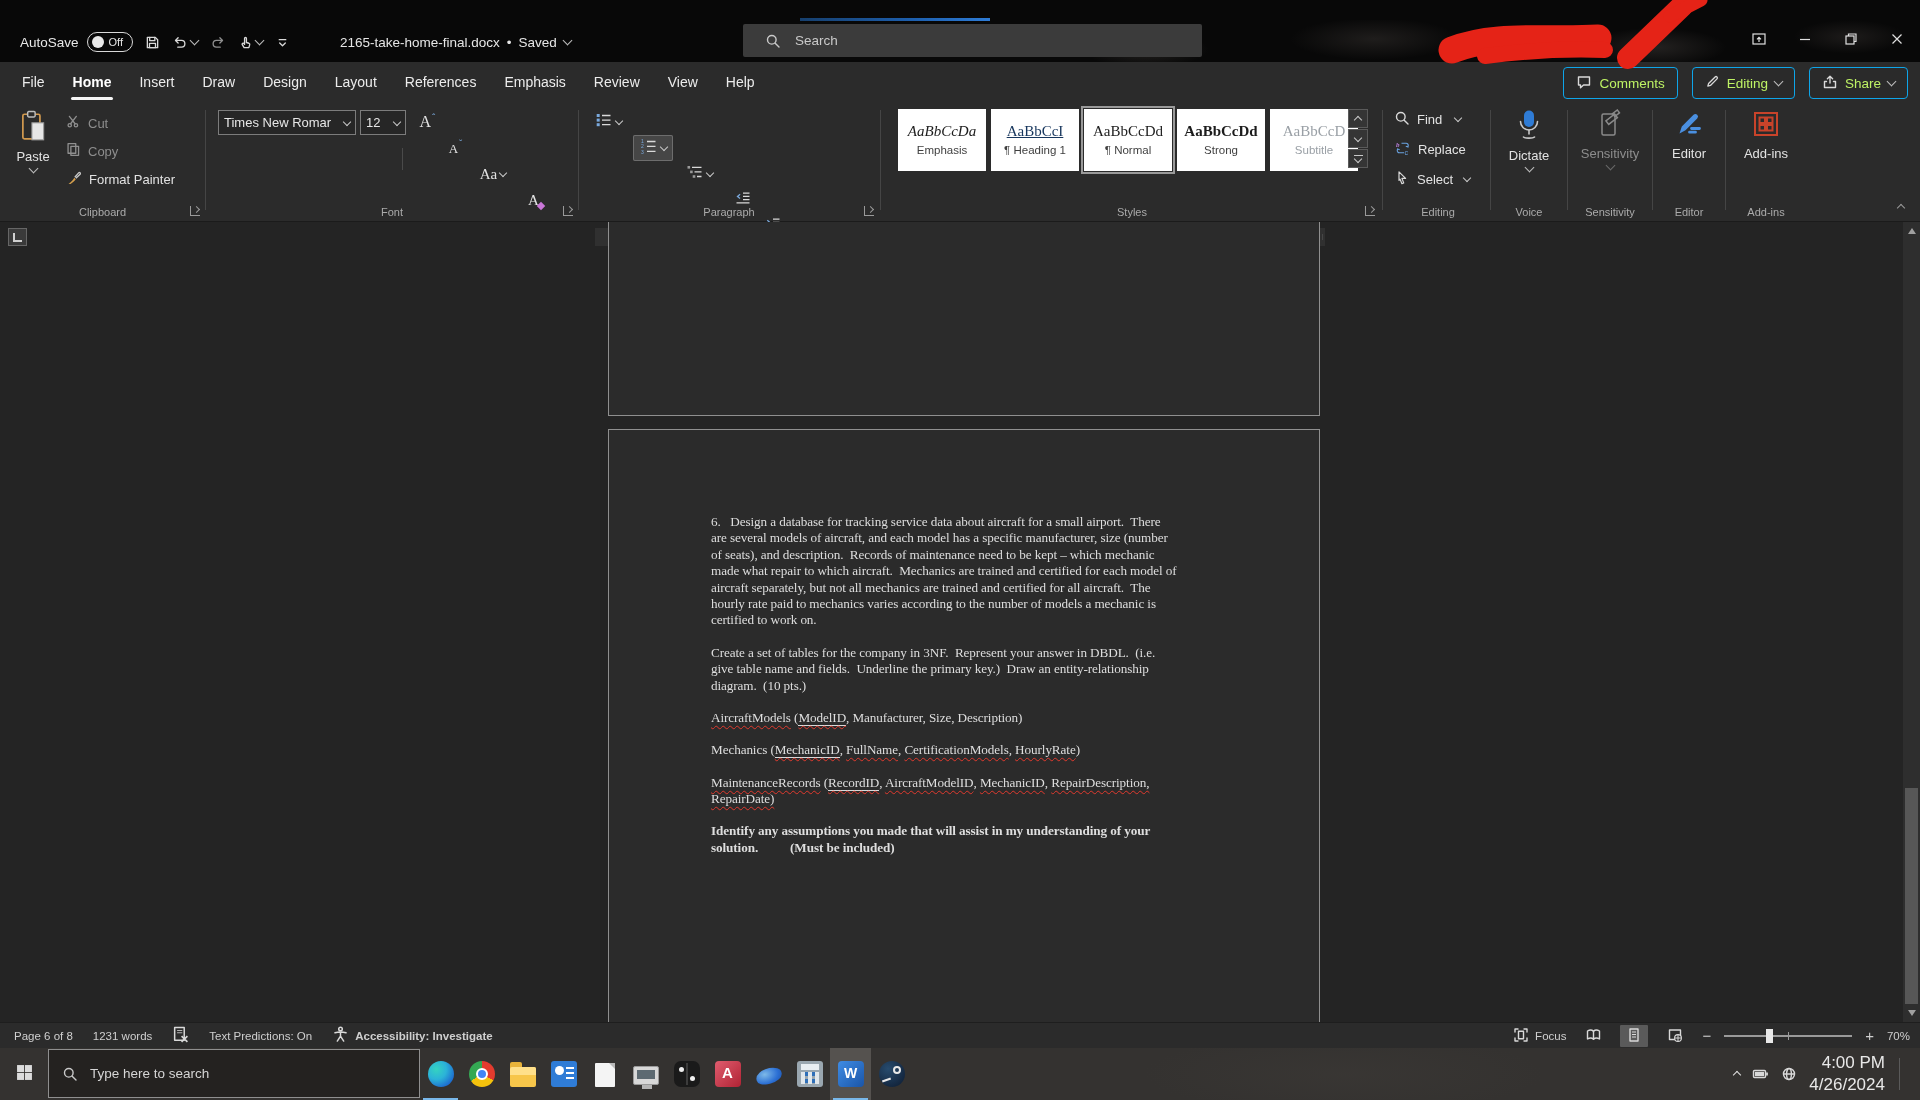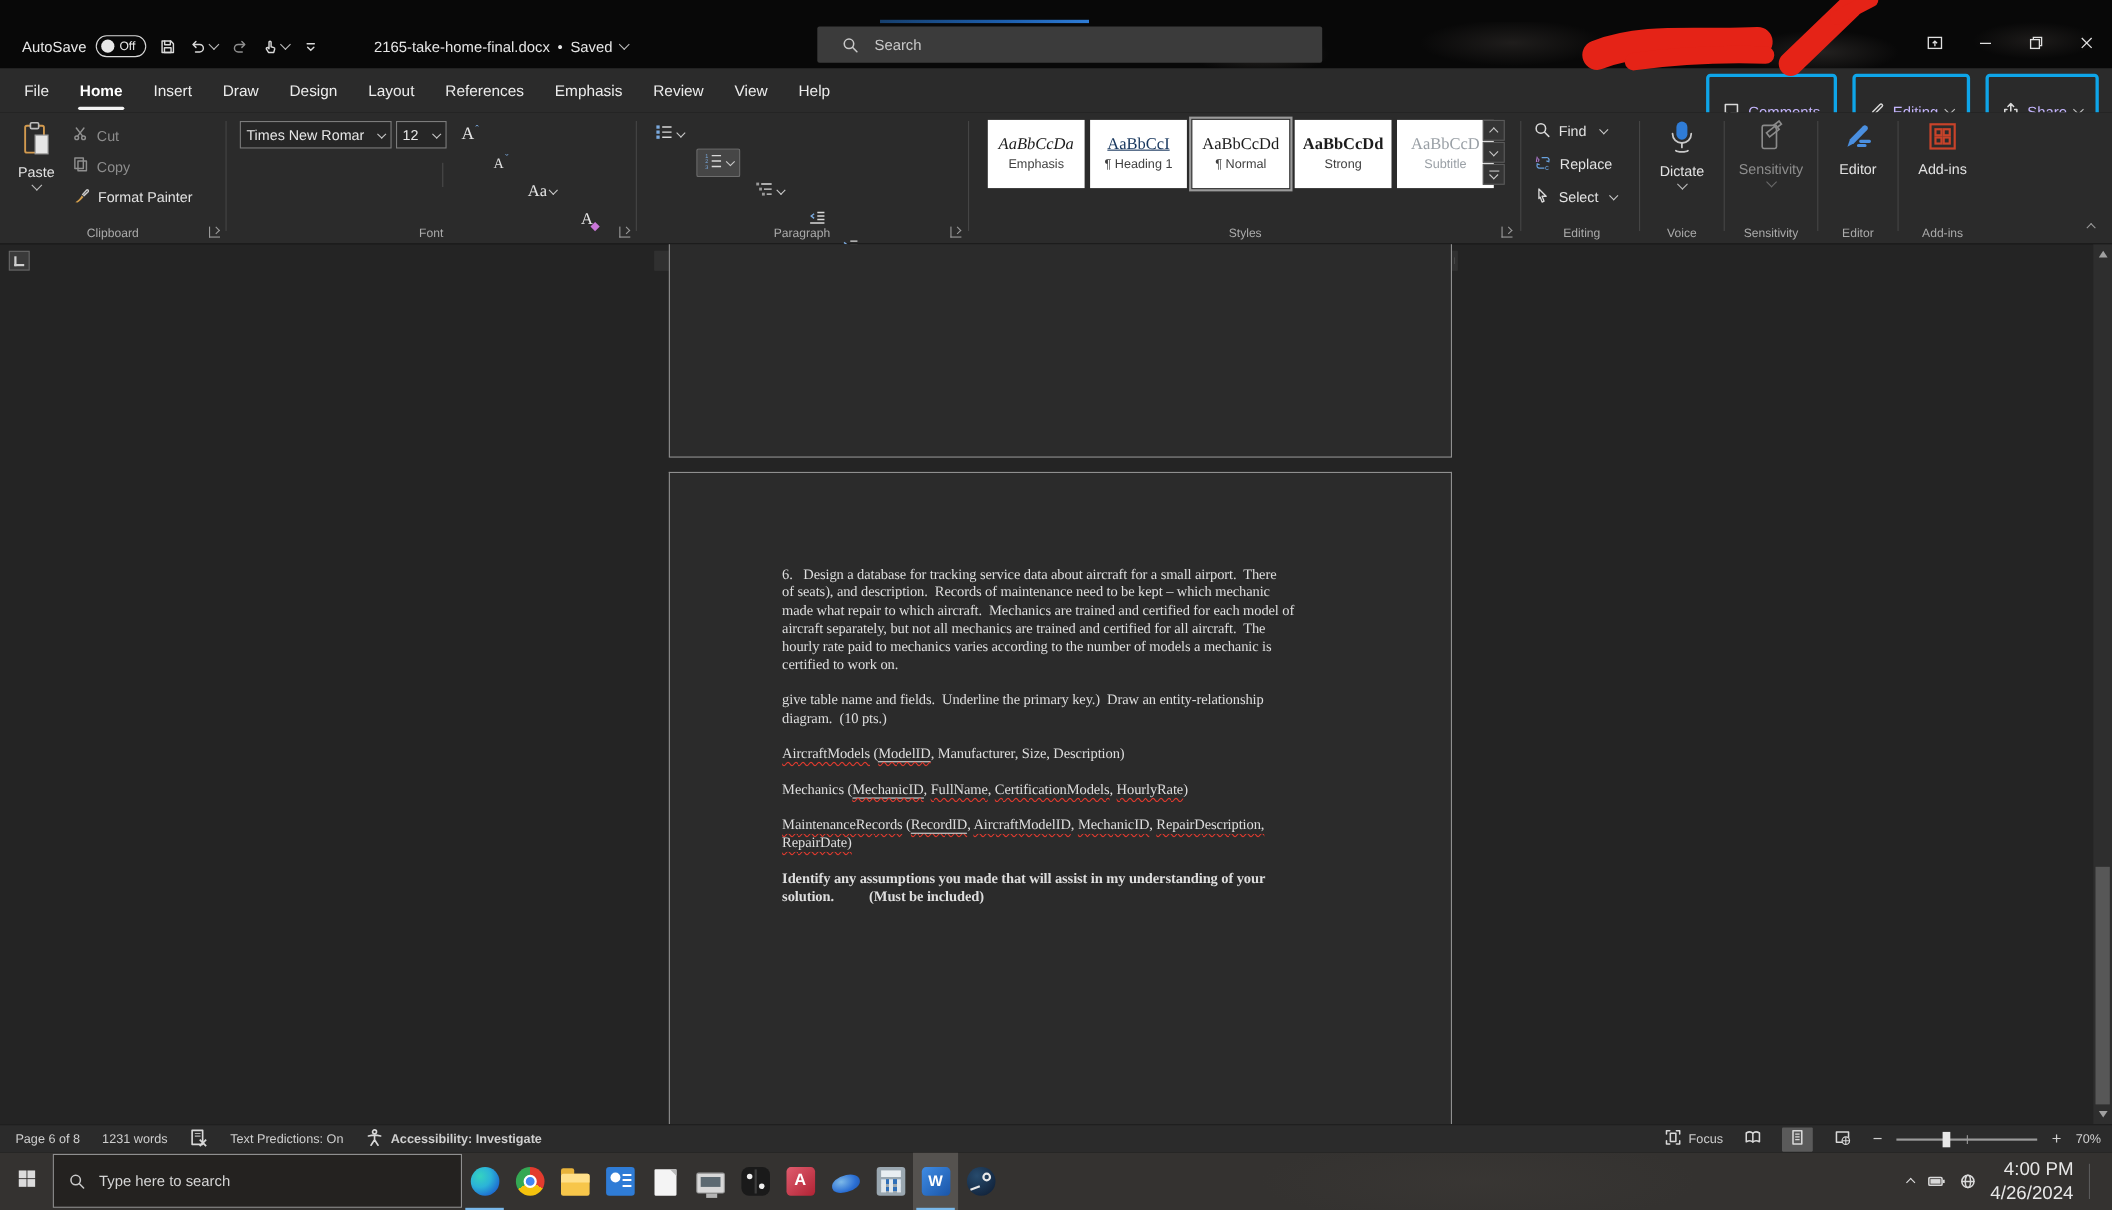--- a/index.html
+++ b/index.html
@@ -31,21 +31,21 @@
   .wbtn{width:46px;height:42px;display:flex;align-items:center;justify-content:center;}
   .scribble{position:absolute;left:1420px;top:0;width:300px;height:80px;z-index:6;pointer-events:none;}
 
   
   .tabrow{position:absolute;left:0;top:62px;width:1920px;height:40px;background:#2b2b2b;}
   .tabs{position:absolute;left:8px;top:0;height:40px;display:flex;align-items:center;}
   .tab{position:relative;padding:0 14px;height:40px;display:flex;align-items:center;color:#ececec;font-size:14px;}
   .tab.active{font-weight:bold;color:#fff;}
   .tab.active::after{content:"";position:absolute;left:12px;right:12px;bottom:2px;height:3px;background:#f5f5f5;border-radius:2px;}
   .tab-actions{position:absolute;right:12px;top:5px;display:flex;gap:14px;}
-  .abtn{height:30px;border:3px solid #0ea5e9;border-radius:4px;display:flex;align-items:center;gap:7px;padding:16px 12px;color:#c4b5fd;font-size:13.5px;background:rgba(40,40,40,.35);}
+  .abtn{height:30px;border:1px solid #0ea5e9;border-radius:4px;display:flex;align-items:center;gap:7px;padding:0 12px;color:#bef264;font-size:13.5px;background:rgba(40,40,40,.35);}
 
   
   .ribbon{position:absolute;left:0;top:102px;width:1920px;height:120px;background:#2b2b2b;border-bottom:1px solid #1b1b1b;box-sizing:border-box;}
   .vsep{position:absolute;top:8px;width:1px;height:100px;background:#454545;}
   .rgroup{position:absolute;top:0;height:119px;}
   .gfoot{position:absolute;bottom:3px;left:0;right:0;text-align:center;font-size:11px;color:#ababab;}
   .launcher{position:absolute;right:5px;bottom:5px;width:9px;height:9px;border-left:1px solid #9a9a9a;border-bottom:1px solid #9a9a9a;}
   .launcher::after{content:"";position:absolute;right:1px;top:1px;width:4px;height:4px;border-right:1.2px solid #9a9a9a;border-bottom:1.2px solid #9a9a9a;transform:rotate(-45deg);}
   .rtxt{color:#e2e2e2;font-size:13px;}
   .dim{color:#8d8d8d !important;}
@@ -659,27 +659,29 @@
       <span class="mk box"></span>
       <span class="mk right"></span>
     </div>
 
     <div class="page page5"></div>
 
     <div class="page page6">
       <div class="doctext" id="doctext">
           <div class="dpara">
             <div class="dline"><span>6.   Design a database for tracking service data about aircraft for a small airport.  There</span></div>
+            <div class="dline"><span>are several models of aircraft, and each model has a specific manufacturer, size (number</span></div>
             <div class="dline"><span>of seats), and description.  Records of maintenance need to be kept – which mechanic</span></div>
             <div class="dline"><span>made what repair to which aircraft.  Mechanics are trained and certified for each model of</span></div>
             <div class="dline"><span>aircraft separately, but not all mechanics are trained and certified for all aircraft.  The</span></div>
             <div class="dline"><span>hourly rate paid to mechanics varies according to the number of models a mechanic is</span></div>
             <div class="dline"><span>certified to work on.</span></div>
           </div>
           <div class="dpara">
+            <div class="dline"><span>Create a set of tables for the company in 3NF.  Represent your answer in DBDL.  (i.e.</span></div>
             <div class="dline"><span>give table name and fields.  Underline the primary key.)  Draw an entity-relationship</span></div>
             <div class="dline"><span>diagram.  (10 pts.)</span></div>
           </div>
           <div class="dpara">
             <div class="dline"><span class="w">AircraftModels</span><span> (</span><span class="u w">ModelID</span><span>, Manufacturer, Size, Description)</span></div>
           </div>
           <div class="dpara">
             <div class="dline"><span>Mechanics (</span><span class="u w">MechanicID</span><span>, </span><span class="w">FullName</span><span>, </span><span class="w">CertificationModels</span><span>, </span><span class="w">HourlyRate</span><span>)</span></div>
           </div>
           <div class="dpara">

